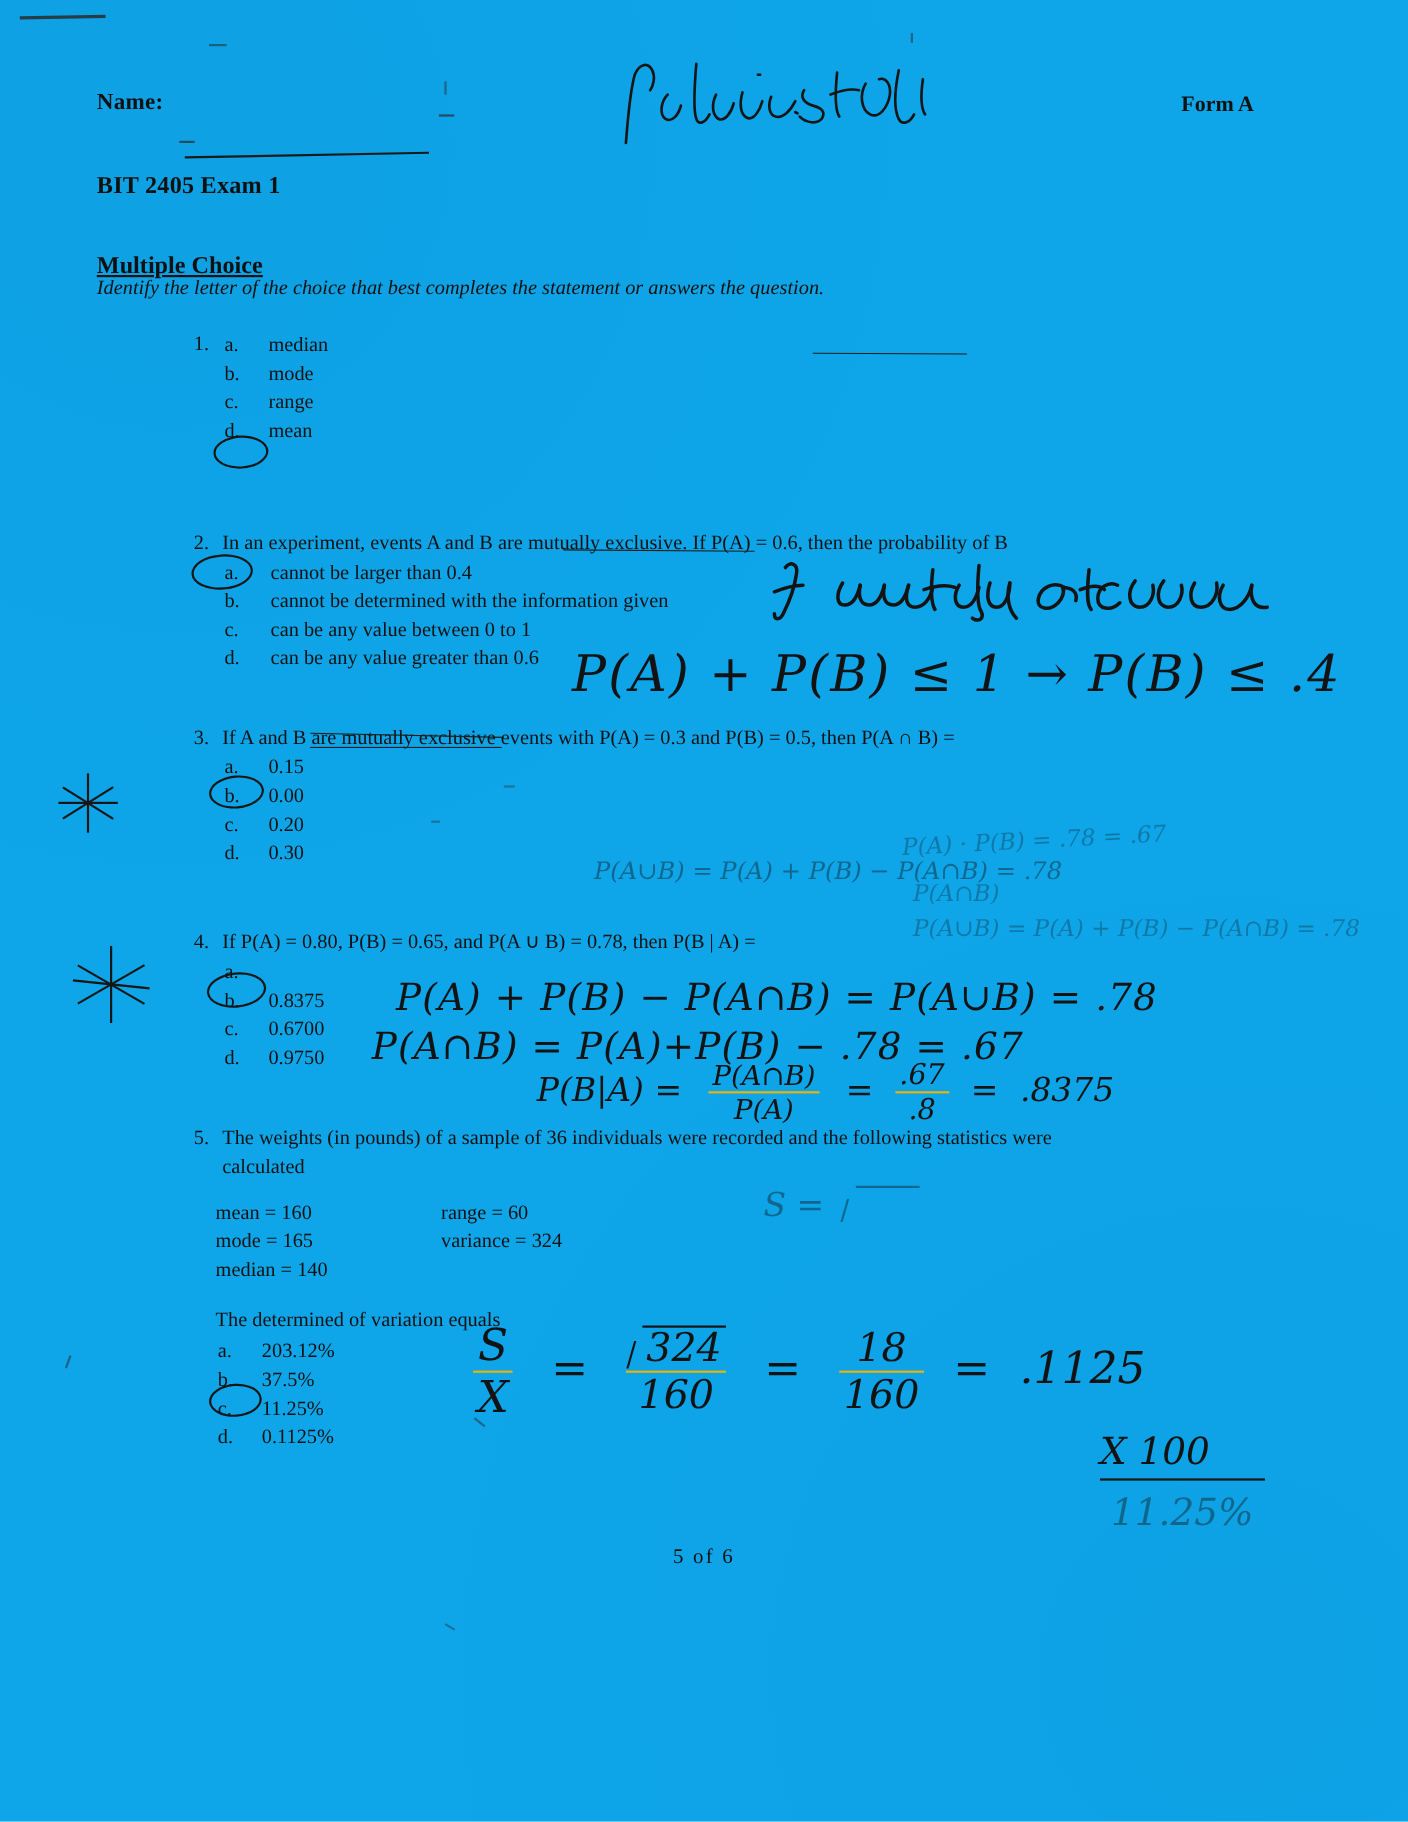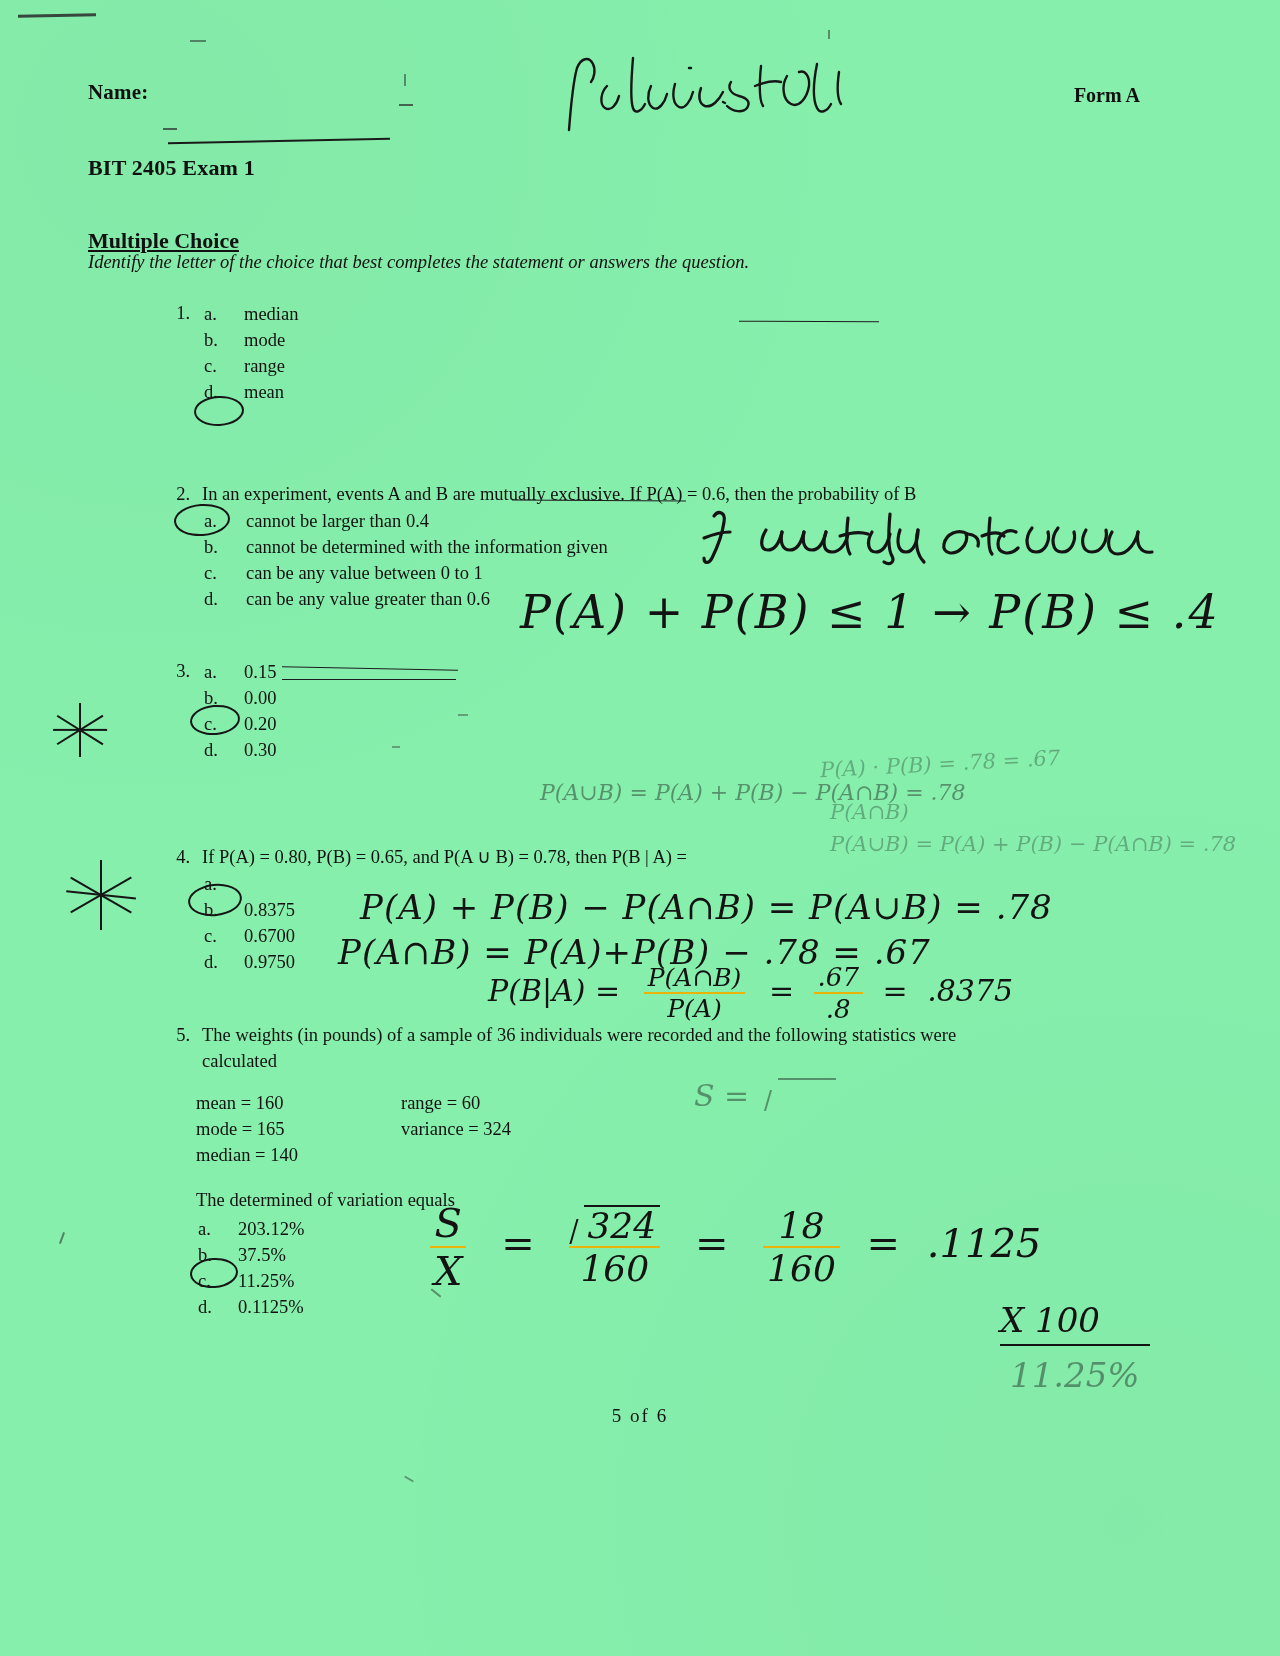--- a/index.html
+++ b/index.html
@@ -7,21 +7,21 @@
     width:1280px; height:1656px;
     background:#ffffff;
     font-family:"Liberation Serif", serif;
     color:#111;
     position:relative;
     overflow:hidden;
   }
   .page {
     position:relative;
     width:1280px; height:1656px;
-    background:#86efac;
+    background:#0ea5e9;
   }
   
   .scan-tint {
     position:absolute; inset:0;
     background:
       radial-gradient(circle at 12% 8%, rgba(0,0,0,0.022), rgba(0,0,0,0) 38%),
       radial-gradient(circle at 88% 92%, rgba(0,0,0,0.018), rgba(0,0,0,0) 42%);
     pointer-events:none;
   }
   .abs { position:absolute; }
@@ -269,20 +269,21 @@
 
   <div class="star" style="left:58px; top:698px; width:44px; height:54px;">
     <span style="transform:rotate(0deg)"></span>
     <span style="transform:rotate(58deg)"></span>
     <span style="transform:rotate(-58deg)"></span>
     <span style="transform:rotate(90deg)"></span>
   </div>
 
   <div class="q" style="left:160px; top:658px; width:1000px;">
     <span class="num">3.</span>
+    <span class="stem">If A and B are mutually exclusive events with P(A) = 0.3 and P(B) = 0.5, then P(A ∩ B) =</span>
     <div class="opts">
       <div class="opt">
         <span class="ltr">a.</span>
         <span class="txt">0.15</span>
       </div>
       <div class="opt">
         <span class="ltr">b.</span>
         <span class="txt">0.00</span>
       </div>
       <div class="opt">

